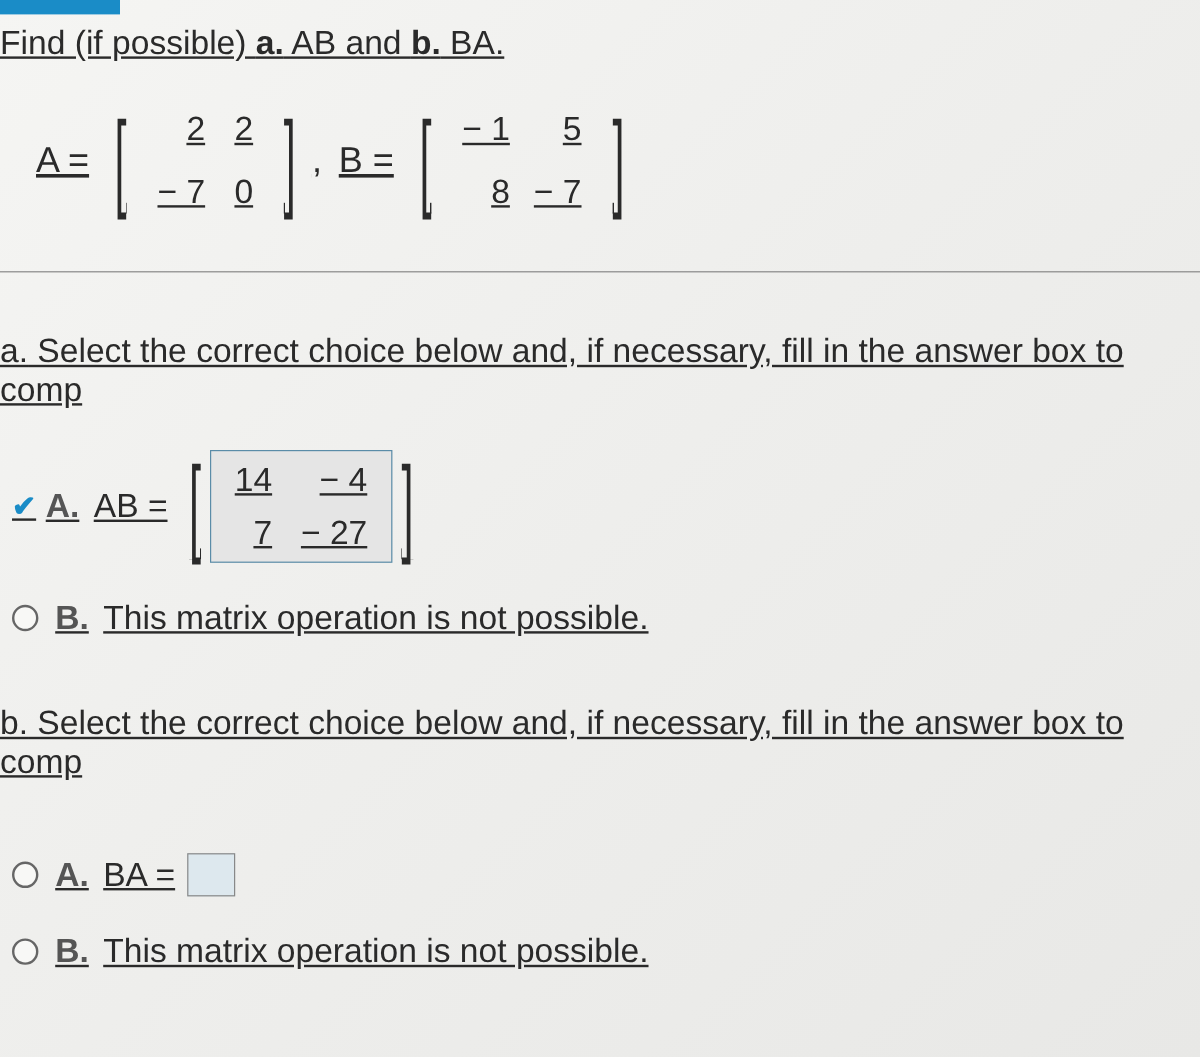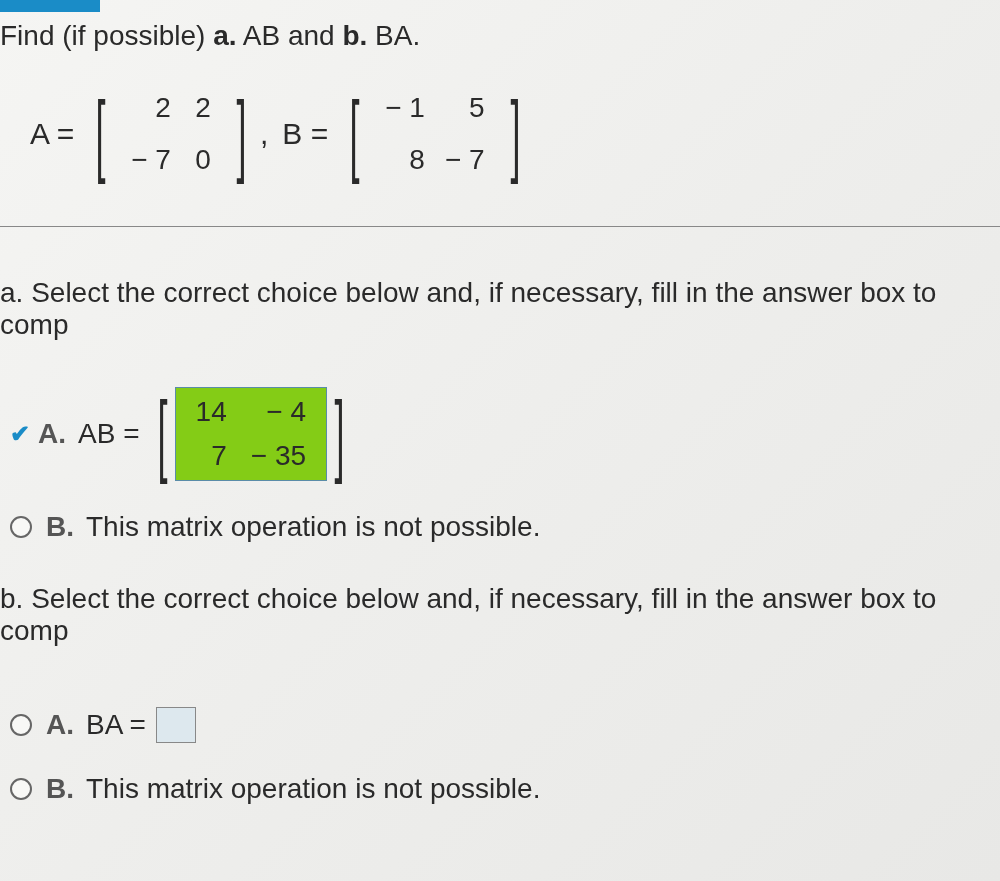--- a/index.html
+++ b/index.html
@@ -20,20 +20,21 @@
     .top-bar {
       position: absolute;
       top: 0;
       left: 0;
       width: 100px;
       height: 12px;
       background: #1a8cc7;
     }
     .content {
       padding: 20px 0 0 0;
+      text-decoration: underline;
     }
     .question-prompt {
       font-size: 28px;
       padding-left: 0;
       margin-bottom: 30px;
       color: #2a2a2a;
     }
     .question-prompt .bold {
       font-weight: bold;
     }
@@ -74,21 +75,21 @@
     }
     .divider {
       border: none;
       border-top: 1px solid #888;
       margin: 20px 0 50px 0;
       width: 100%;
     }
     .part-prompt {
       font-size: 28px;
       padding-left: 0;
-      margin-bottom: 46px;
+      margin-bottom: 34px;
       color: #2a2a2a;
     }
     .choice-row {
       display: flex;
       align-items: center;
       padding-left: 10px;
       margin-bottom: 30px;
       font-size: 28px;
     }
     .radio {
@@ -110,41 +111,41 @@
       font-weight: bold;
       margin-right: 12px;
       color: #555;
     }
     .answer-matrix {
       display: inline-flex;
       align-items: center;
       margin: 0 10px;
     }
     .answer-matrix .matrix-cells {
-      background: #84cc16;
+      background: #e5e5e5;
       border: 1px solid #5a8ca8;
       padding: 2px 8px;
     }
     .answer-matrix .matrix-cells td {
       padding: 6px 12px;
     }
     .blank-box {
       width: 40px;
       height: 36px;
       background: #dde8ee;
       border: 1px solid #888;
       display: inline-block;
       margin: 0 10px;
       vertical-align: middle;
     }
     .hint {
       font-size: 28px;
     }
     .part-b-spacer {
-      margin-top: 40px;
+      margin-top: 56px;
       margin-bottom: 60px;
     }
     .cursor {
       display: inline-block;
       position: relative;
       top: -6px;
       font-size: 22px;
     }
   </style>
 </head>
@@ -214,21 +215,21 @@
       <span class="bracket">[</span>
       <span class="matrix-cells">
         <table>
           <tbody>
               <tr>
                 <td>14</td>
                 <td>− 4</td>
               </tr>
           <tr>
                 <td>7</td>
-                <td>− 35</td>
+                <td>− 27</td>
               </tr>
         </tbody>
           </table>
       </span>
       <span class="bracket">]</span>
     </span>
   </div>
 
   <div class="choice-row">
     <span class="radio"></span>

